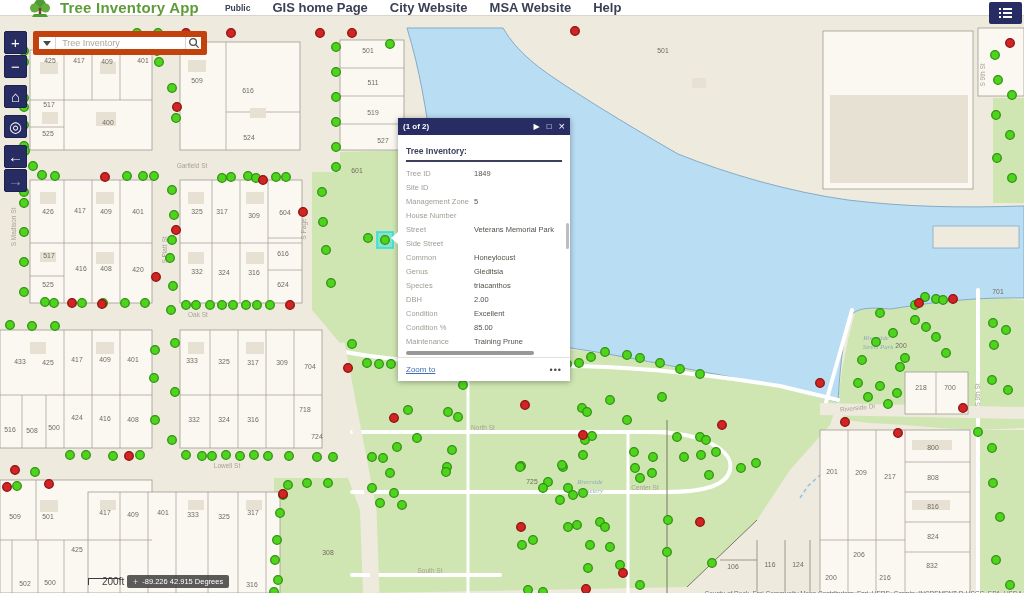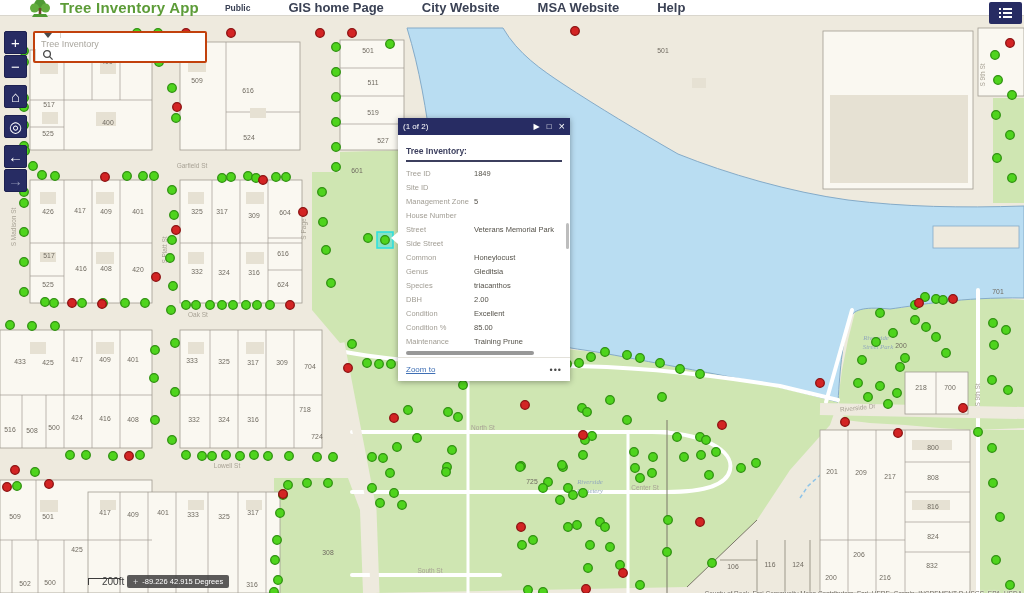--- a/index.html
+++ b/index.html
@@ -5,54 +5,54 @@
   * { margin:0; padding:0; box-sizing:border-box; }
   html,body { width:1024px; height:593px; overflow:hidden; font-family:"Liberation Sans", sans-serif; }
   #stage { position:relative; width:1024px; height:593px; background:#eeeade; overflow:hidden; }
   #mapsvg { position:absolute; left:0; top:0; }
 
   
   #header { position:absolute; left:0; top:0; width:1024px; height:16px; background:#ffffff;
             border-bottom:1px solid #d9d6cd; display:flex; align-items:center; z-index:50; }
   #logo { width:24px; height:22px; margin-left:28px; }
   #app-title { color:#5d9c38; font-size:15px; font-weight:bold; margin-left:8px; letter-spacing:.2px; }
-  #menu { display:flex; align-items:center; margin-left:26px; gap:38px; }
+  #menu { display:flex; align-items:center; margin-left:26px; gap:22px; }
   #menu .mitem { font-size:13px; font-weight:bold; color:#3a4154; cursor:pointer; }
   #menu .mitem:first-child { font-size:8.5px; }
   #legend-btn { position:absolute; right:2px; top:2px; width:33px; height:22px; background:#272c63;
                 border-radius:2px; display:flex; flex-direction:column; justify-content:center;
                 align-items:center; gap:2px; cursor:pointer; }
   #legend-btn .lrow { display:flex; align-items:center; gap:2px; }
   #legend-btn .ldot { width:2px; height:2px; background:#fff; }
   #legend-btn .lbar { width:9px; height:2px; background:#fff; }
 
   
   #navstack { position:absolute; left:4px; top:31px; z-index:40; width:23px; }
   .navbtn { width:23px; height:23px; background:#272c63; color:#fff; display:flex; align-items:center;
             justify-content:center; font-size:15px; border-radius:2px; margin-bottom:1px; cursor:pointer;
             border:1px solid #1d2150; }
   .navbtn.gap { margin-top:7px; }
   .navbtn.dim { color:#8a8fb0; }
 
   
-  #searchbox { position:absolute; left:33px; top:31px; height:32px; width:174px; background:#fff;
-               border:2px solid #c2410c; border-radius:2px; display:flex; align-items:stretch; z-index:40;flex-direction:column; }
+  #searchbox { position:absolute; left:33px; top:31px; height:24px; width:174px; background:#fff;
+               border:6px solid #c2410c; border-radius:2px; display:flex; align-items:stretch; z-index:40; }
   #search-drop { width:26px; border-right:1px solid #d8d5cc; display:flex; align-items:center; justify-content:center; cursor:pointer; }
   #search-drop .tri { width:0; height:0; border-left:4px solid transparent; border-right:4px solid transparent; border-top:5px solid #4a4a4a; }
   #search-input { flex:1; border:0; outline:0; font-size:9px; color:#333; padding:0 6px; font-family:"Liberation Sans",sans-serif; }
   #search-input::placeholder { color:#a9a69e; }
   #search-go { width:24px; border-left:1px solid #d8d5cc; display:flex; align-items:center; justify-content:center; cursor:pointer; }
 
   
   #popup { position:absolute; left:398px; top:118px; width:172px; z-index:45;
            box-shadow:0 1px 6px rgba(0,0,0,.35); background:#fff; }
   #popup-tail { position:absolute; left:-7px; top:114px; width:0; height:0;
                 border-top:6px solid transparent; border-bottom:6px solid transparent; border-right:7px solid #ffffff; }
   #popup-titlebar { height:17px; background:#272c63; color:#fff; display:flex; align-items:center; padding:0 5px; }
-  #popup-pager { font-size:8px; font-weight:normal; flex:1; }
+  #popup-pager { font-size:8px; font-weight:bold; flex:1; }
   .tb-ic { font-size:8px; margin-left:7px; cursor:pointer; line-height:1; }
   #popup-body { position:relative; background:#fff; padding:11px 8px 2px 8px; }
   #popup-title { font-size:8.5px; font-weight:bold; color:#3c3f5e; padding-bottom:4px; }
   #popup-rule { height:2px; background:#3c3f5e; margin-bottom:5px; }
   .prow { display:flex; min-height:13px; align-items:center; margin-bottom:1px; }
   .plabel { width:68px; flex:none; font-size:7.5px; color:#a19d94; line-height:1.25; }
   .pvalue { flex:1; font-size:7.5px; color:#55524a; line-height:1.25; }
   #hbar { height:4px; background:#989898; width:128px; margin:3px 0 0 0; border-radius:2px; }
   #vbar { position:absolute; right:1px; top:88px; width:3px; height:26px; background:#bdbdbd; border-radius:2px; }
   #popup-footer { height:24px; border-top:1px solid #e3e1da; display:flex; align-items:center; padding:0 8px; background:#fff; }

